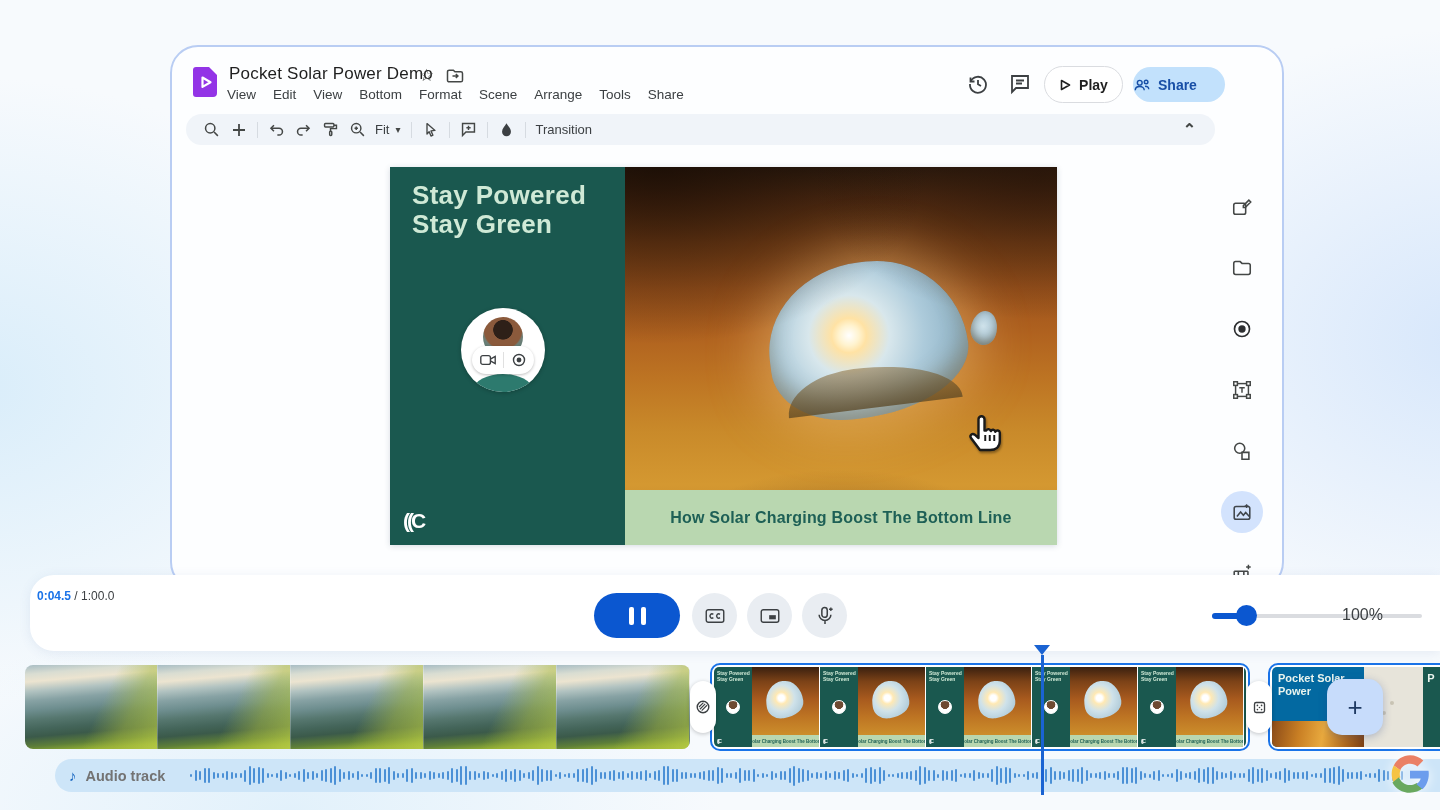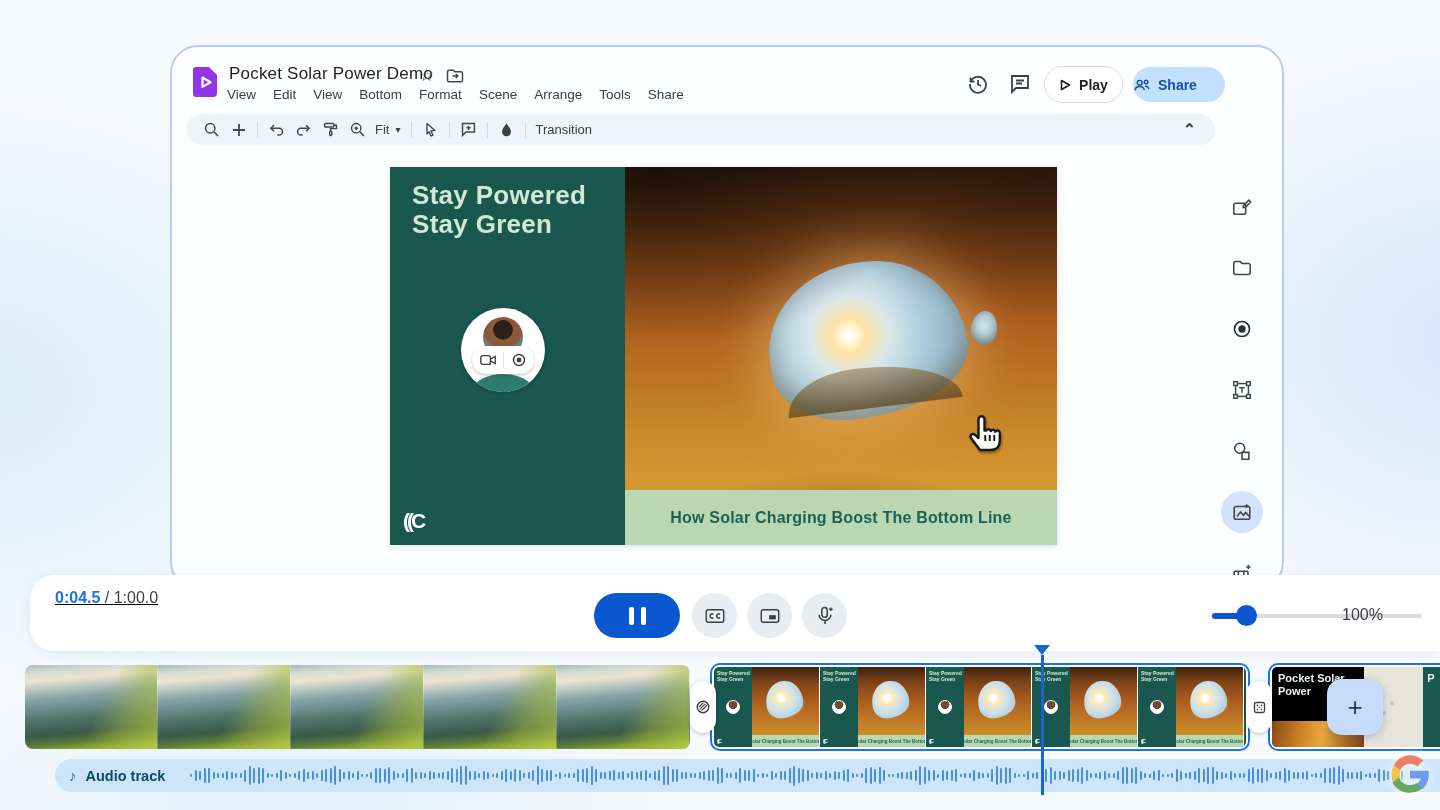--- a/index.html
+++ b/index.html
@@ -89,21 +89,21 @@
   .hand-cursor { left:962px; top:408px; width:48px; height:48px; filter:drop-shadow(1px 2px 1px rgba(0,0,0,.35)); }
 
   
   .side-rail { left:1219px; top:186px; width:45px; display:flex; flex-direction:column; align-items:center; gap:19px; }
   .rail-btn { width:42px; height:42px; border-radius:50%; display:flex; align-items:center; justify-content:center; color:#444746; }
   .rail-btn.active { background:#d3e3fd; }
 
   
   .bottom-bar { left:30px; top:575px; width:1410px; height:76px; background:#ffffff;
     border-radius:24px 0 0 24px; box-shadow:0 2px 12px rgba(70,100,160,.10); }
-  .time-display { left:55px; top:589px; font-size:16px; font-weight:600;text-decoration:underline; }
+  .time-display { left:37px; top:589px; font-size:12px; font-weight:600; }
   .time-cur { color:#1a73e8; }
   .time-rest { color:#3c4043; font-weight:500; }
   .pause-pill { left:594px; top:593px; width:86px; height:45px; border-radius:23px; background:#0b57d0;
     display:flex; align-items:center; justify-content:center; gap:7px; }
   .pause-pill i { display:block; width:5px; height:18px; background:#fff; border-radius:2px; }
   .ctl-circle { top:593px; width:45px; height:45px; border-radius:50%; background:#e9edf2;
     display:flex; align-items:center; justify-content:center; color:#3c4043; }
   .zoom-track { left:1212px; top:614px; width:210px; height:4px; border-radius:2px; background:#dadce0; }
   .zoom-fill { left:1212px; top:613px; width:34px; height:6px; border-radius:3px; background:#0b57d0; }
   .zoom-thumb { left:1236px; top:605px; width:21px; height:21px; border-radius:50%; background:#0b57d0; }
@@ -137,37 +137,37 @@
     display:flex; align-items:center; justify-content:center; }
   .clip-cap span { font-size:4.5px; color:#1e6056; font-weight:700; white-space:nowrap; }
 
   .playhead-tri { left:1034px; top:645px; width:0; height:0; border-left:8px solid transparent;
     border-right:8px solid transparent; border-top:10px solid #1a63d2; z-index:8; }
   .playhead-line { left:1041px; top:655px; width:2.5px; height:140px; background:#1a63d2; z-index:8; }
 
   .strip3 { left:1268px; top:663px; width:186px; height:88px; border:2.5px solid #1a73e8; border-radius:10px;
     background:#fff; padding:2px; overflow:hidden; }
   .strip3-inner { display:flex; height:100%; position:relative; overflow:hidden; border-radius:5px; }
-  .s3-teal { width:96px; height:100%; background:#000000; position:relative; }
+  .s3-teal { width:96px; height:100%; background:#0369a1; position:relative; }
   .s3-title { position:absolute; left:6px; top:5px; font-size:11px; line-height:1.15; font-weight:700; color:#e9f4ee; }
   .s3-rock { position:absolute; left:0; bottom:0; width:100%; height:26px;
     background:linear-gradient(100deg,#8a4a18 0%,#c97f24 30%,#e8a93e 55%,#b06a1e 80%,#7c3f12 100%); }
   .s3-beige { width:62px; height:100%; background:#e7e4da; position:relative; }
   .s3-beige i { position:absolute; width:4px; height:4px; border-radius:50%; background:#c9c4b4; }
   .s3-teal2 { width:28px; height:100%; background:#1a584f; position:relative; }
   .s3-title2 { position:absolute; left:4px; top:5px; font-size:11px; font-weight:700; color:#e9f4ee; }
   .add-scene-btn { left:1327px; top:679px; width:56px; height:56px; border-radius:15px; background:#c7dcfb;
     box-shadow:0 2px 8px rgba(40,70,140,.3); display:flex; align-items:center; justify-content:center;
     font-size:26px; font-weight:500; color:#1f3a63; z-index:6; }
 
   
   .audio-bar { left:55px; top:759px; width:1385px; height:33px; border-radius:17px 0 0 17px; background:#cde5f8;
     display:flex; align-items:center; padding:0 14px; gap:9px; overflow:hidden; }
   .audio-note { font-size:15px; color:#1565c0; }
-  .audio-label { font-size:14.5px; font-weight:700; color:#0c4a6e; white-space:nowrap; margin-right:16px; }
+  .audio-label { font-size:14.5px; font-weight:700; color:#737373; white-space:nowrap; margin-right:16px; }
   .waveform { display:flex; align-items:center; gap:2.5px; height:100%; flex:1; overflow:hidden; }
   .waveform i { display:block; width:2px; border-radius:1px; background:#4b90d6; flex:none; }
 
   .g-logo { left:1388px; top:752px; width:44px; height:44px; filter:drop-shadow(0 0 6px rgba(255,255,255,.9)); z-index:9; }
 </style>
 </head>
 <body>
 
 <div class="abs main-card"></div>
 

